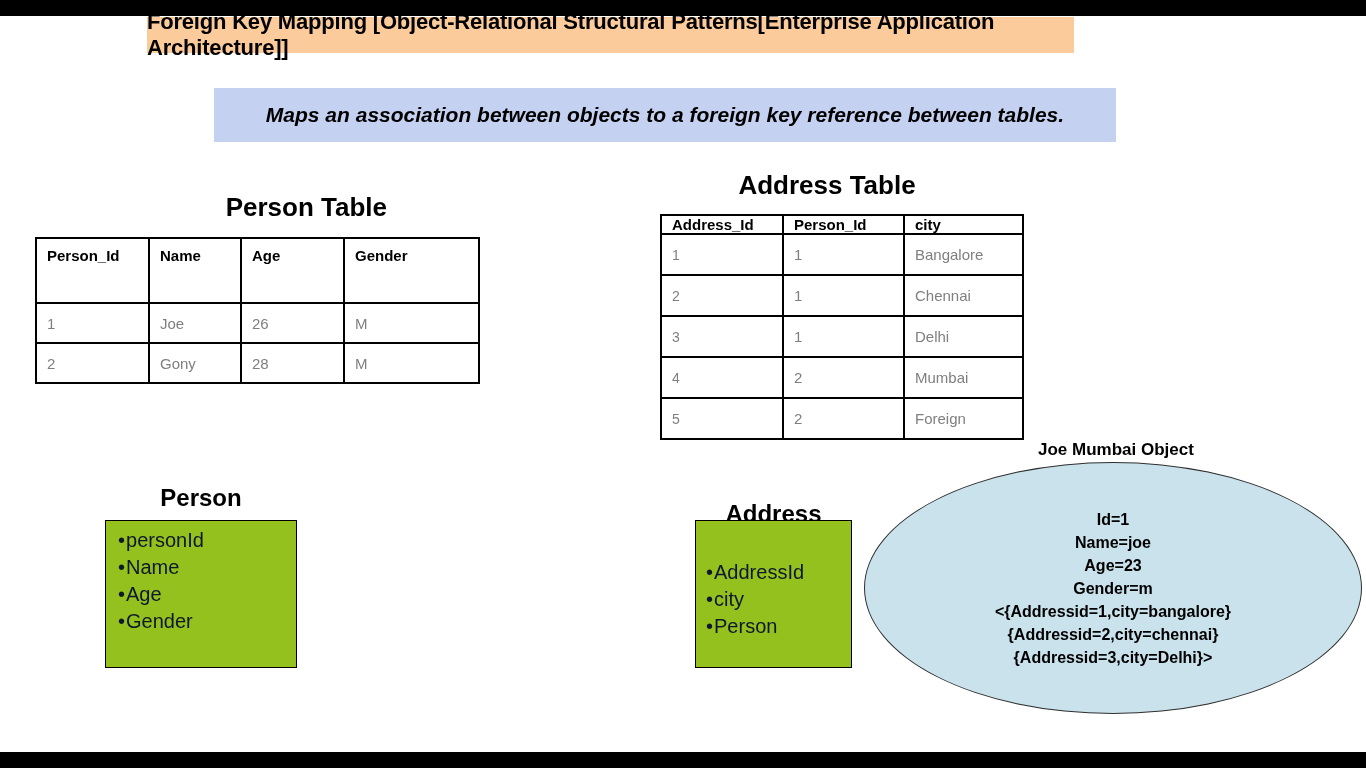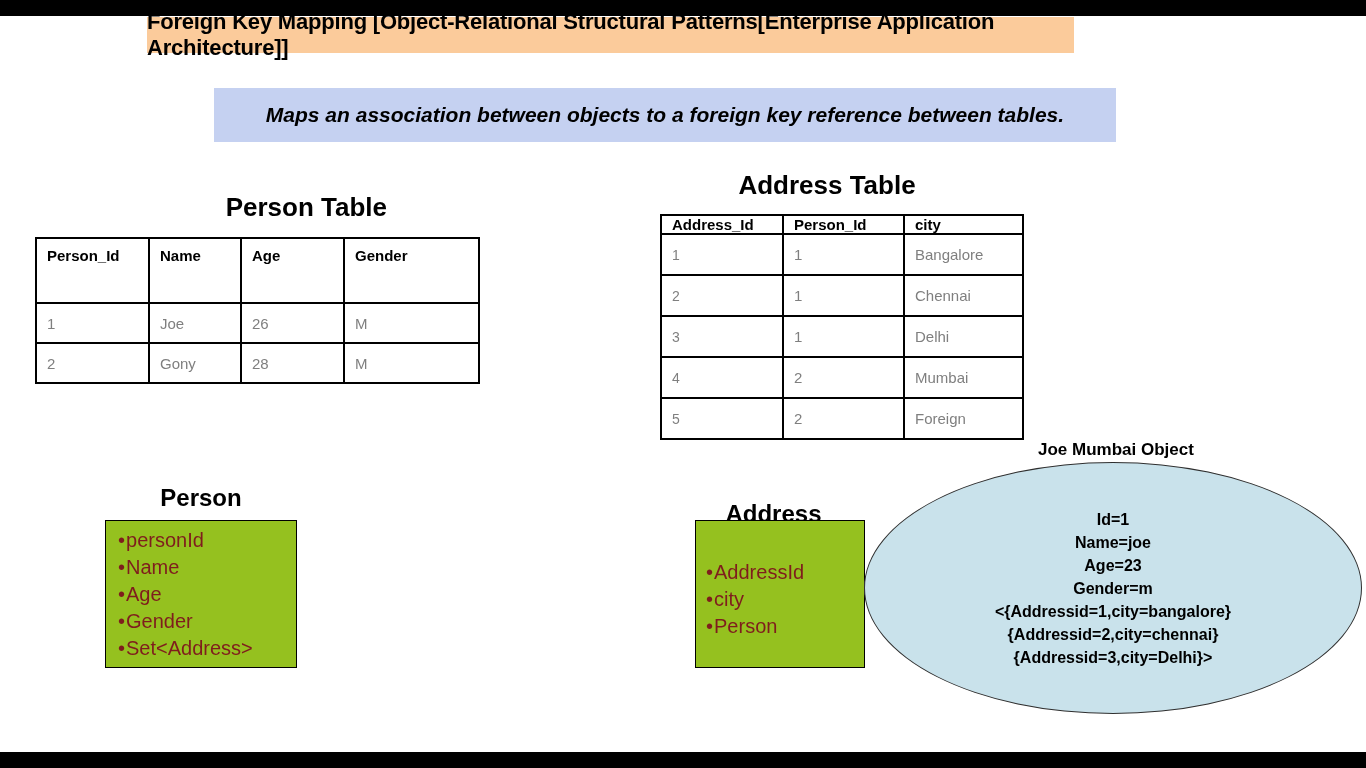--- a/index.html
+++ b/index.html
@@ -42,24 +42,24 @@
   #address-table tr.head th{vertical-align:middle;padding-top:0;}
   #address-table tr.data{height:41px;}
   #address-table td.aid{font-size:14px;}
   td.big-id{font-size:21px;font-weight:normal;}
   .fk-red{color:#EE3A3D;}
   .fk-navy{color:#333399;}
 
   .class-box{
     position:absolute;width:192px;height:148px;background:#95C11F;
     border:1px solid #000;box-sizing:border-box;padding:6px 4px 0 12px;
-    font-size:20px;line-height:27px;color:#7f1d1d;
+    font-size:20px;line-height:27px;color:#0f172a;
   }
   #person-class-box{left:105px;top:520px;}
-  #address-class-box{left:695px;top:520px;width:170px;padding-top:38px;padding-left:10px;}
+  #address-class-box{left:695px;top:520px;width:157px;padding-top:38px;padding-left:10px;}
   .attr-line::before{content:"\2022";margin-right:1px;}
 
   #joe-object-label{
     position:absolute;left:1038px;top:440px;font-weight:bold;font-size:17px;
   }
   #joe-object-ellipse{
     position:absolute;left:864px;top:462px;width:498px;height:252px;
     background:#C9E2EB;border:1.5px solid #2f2f2f;border-radius:50%;
     display:flex;flex-direction:column;align-items:center;justify-content:center;
     text-align:center;font-weight:bold;font-size:16px;line-height:23px;
@@ -145,21 +145,20 @@
   </tr>
 </tbody>
   </table>
 
 <div class="section-title" id="person-class-title">Person</div>
 <div class="class-box" id="person-class-box">
   <div class="attr-line">personId</div>
   <div class="attr-line">Name</div>
   <div class="attr-line">Age</div>
   <div class="attr-line">Gender</div>
-  <div class="attr-line">Set&lt;Address&gt;</div>
 </div>
 
 <div class="section-title" id="address-class-title">Address</div>
 <div class="class-box" id="address-class-box">
   <div class="attr-line">AddressId</div>
   <div class="attr-line">city</div>
   <div class="attr-line">Person</div>
 </div>
 
 <div id="joe-object-label">Joe Mumbai Object</div>

